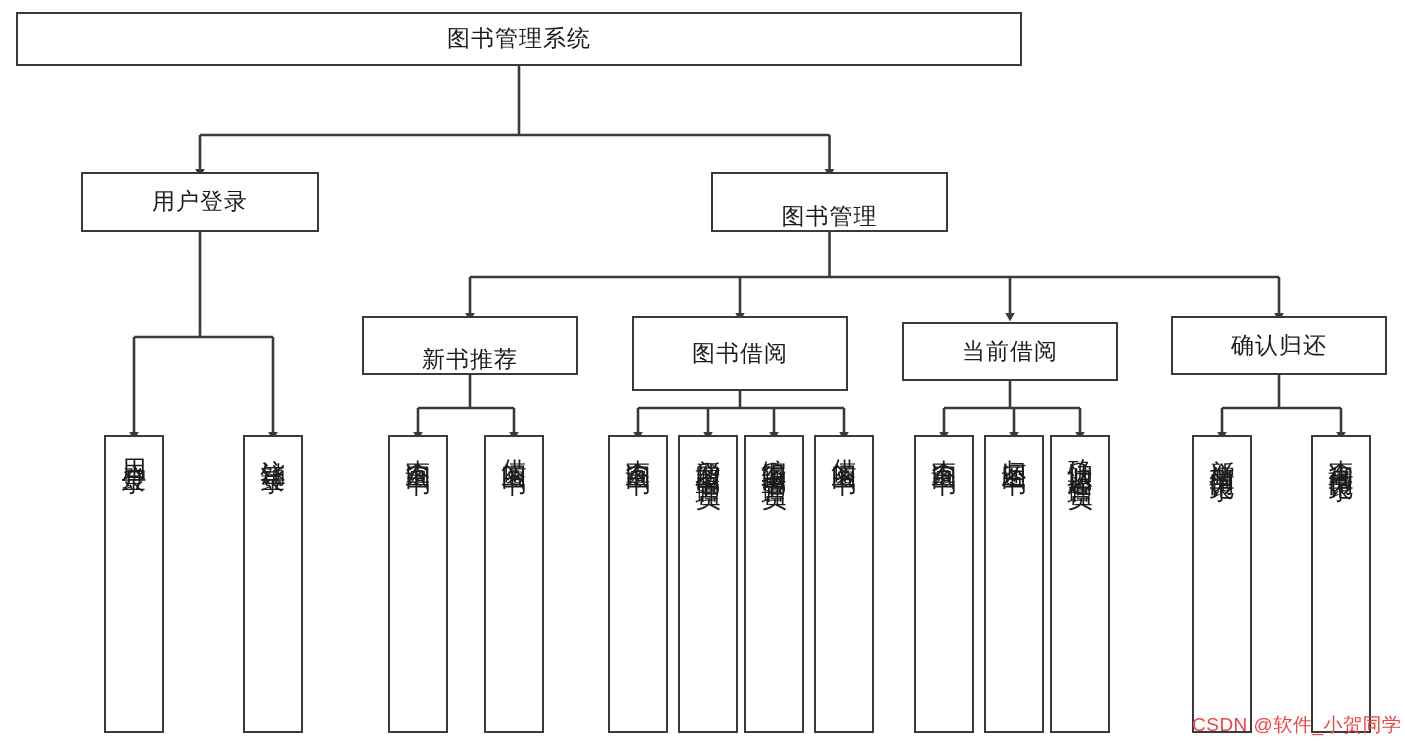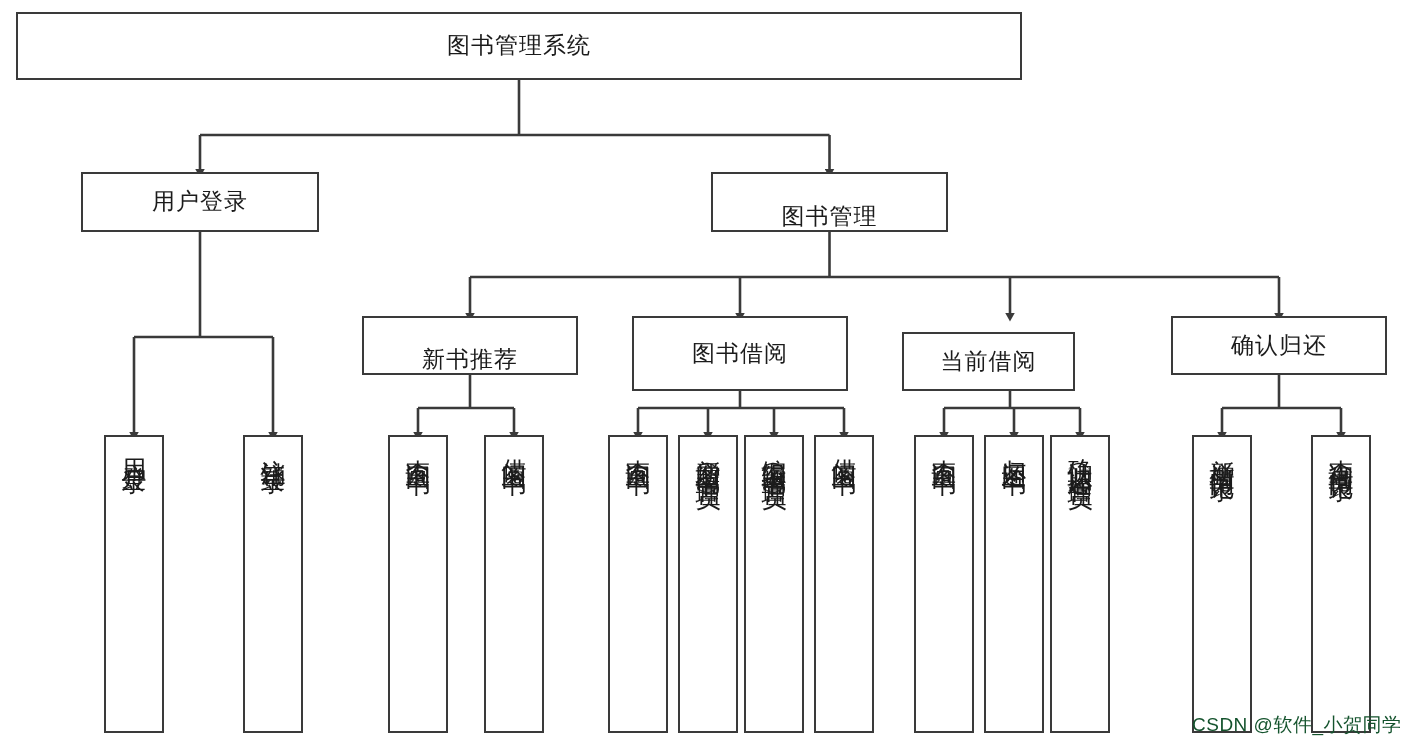--- a/index.html
+++ b/index.html
@@ -59,21 +59,21 @@
     text-orientation: upright;
     font-size: 25px;
     line-height: 1.0;
     letter-spacing: 4px;
     white-space: normal;
     max-height: 286px;
   }
   .watermark {
     position: absolute;
     z-index: 5;
-    color: #14532d;
+    color: #ef4444;
     font-size: 19px;
     white-space: nowrap;
     letter-spacing: 0.5px;
   }
 </style>
 </head>
 <body>
 
 <div id="diagram-root">
 
@@ -113,40 +113,40 @@
         <path d="M944,408 L944,433" marker-end="url(#arrowhead)"></path>
         <path d="M1014,408 L1014,433" marker-end="url(#arrowhead)"></path>
         <path d="M1080,408 L1080,433" marker-end="url(#arrowhead)"></path>
         <path d="M1279,375 L1279,408"></path>
         <path d="M1222,408 L1341,408"></path>
         <path d="M1222,408 L1222,433" marker-end="url(#arrowhead)"></path>
         <path d="M1341,408 L1341,433" marker-end="url(#arrowhead)"></path>
       </g>
   </svg>
 
-  <div class="node root" id="node-root" style="left: 16px; top: 12px; width: 1006px; height: 68px;">
+  <div class="node root" id="node-root" style="left: 16px; top: 12px; width: 1006px; height: 54px;">
     <span class="node-label">图书管理系统</span>
   </div>
 
   <div id="level2-container">
       <div class="node horiz" style="left: 81px; top: 172px; width: 238px; height: 60px;">
         <span class="node-label">用户登录</span>
       </div>
       <div class="node horiz" style="left: 711px; top: 172px; width: 237px; height: 60px; align-items: flex-end;">
         <span class="node-label">图书管理</span>
       </div>
     </div>
   <div id="level3-container">
       <div class="node horiz" style="left: 362px; top: 316px; width: 216px; height: 59px; align-items: flex-end;">
         <span class="node-label">新书推荐</span>
       </div>
       <div class="node horiz" style="left: 632px; top: 316px; width: 216px; height: 75px;">
         <span class="node-label">图书借阅</span>
       </div>
-      <div class="node horiz" style="left: 902px; top: 332px; width: 173px; height: 59px;">
+      <div class="node horiz" style="left: 902px; top: 322px; width: 216px; height: 59px;">
         <span class="node-label">当前借阅</span>
       </div>
       <div class="node horiz" style="left: 1171px; top: 316px; width: 216px; height: 59px;">
         <span class="node-label">确认归还</span>
       </div>
     </div>
   <div id="leaves-container">
       <div class="node vert" style="left: 104px; top: 435px; width: 60px; height: 298px;">
         <span class="node-label">用户登录</span>
       </div>

